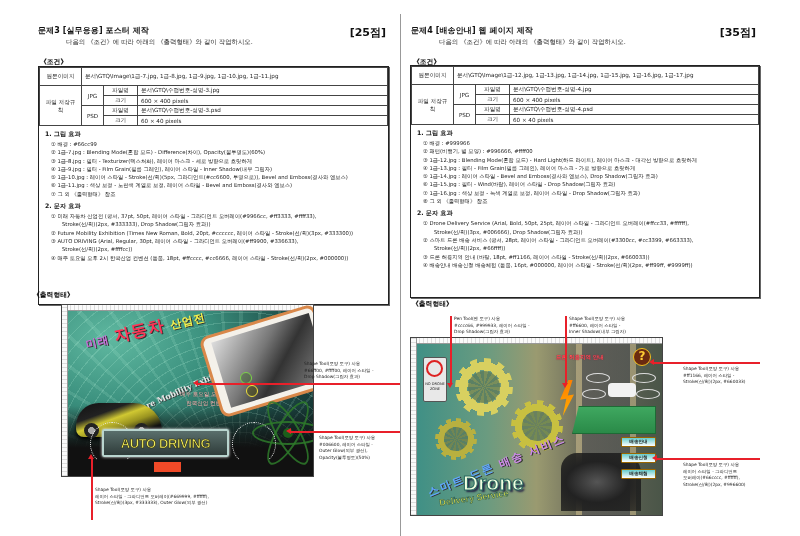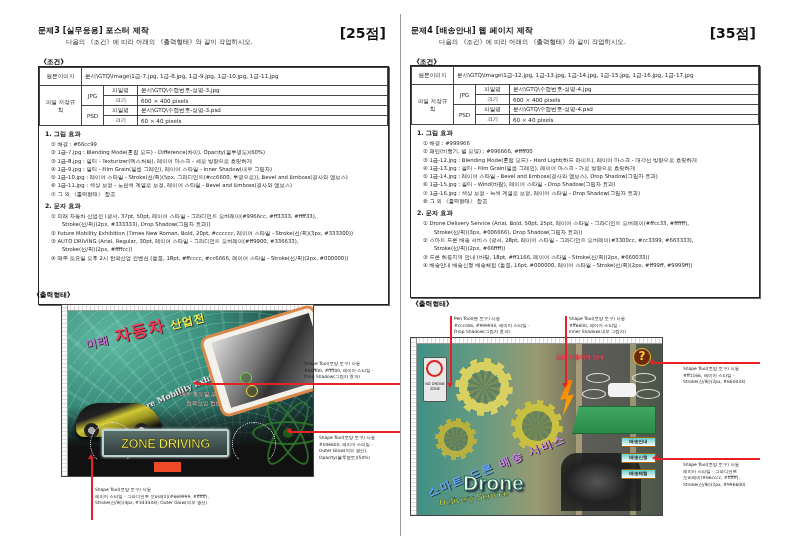--- a/index.html
+++ b/index.html
@@ -7,21 +7,21 @@
   body { font-family: "DejaVu Sans", sans-serif; color: #111; position: relative; }
 
   .page { position: absolute; top: 0; width: 400px; height: 408px; }
   .page.left { left: 0; }
   .page.right { left: 400px; }
   .divider { position: absolute; left: 400px; top: 14px; width: 1px; height: 522px; background: #999; }
 
   .title-row { position: absolute; top: 25px; left: 38px; right: 14px; display: flex; justify-content: space-between; }
   .page.right .title-row { left: 11px; right: 44px; }
   .q-title { font-size: 8px; font-weight: bold; letter-spacing: 0.1px; }
-  .q-score { font-size: 14px; font-weight: bold; }
+  .q-score { font-size: 11px; font-weight: bold; }
   .instr { position: absolute; top: 38px; left: 38px; font-size: 6.4px; color: #222; padding-left: 28px; }
   .page.right .instr { left: 11px; }
 
   .cond-label { position: absolute; top: 57px; left: 40px; font-size: 6.8px; font-weight: bold; }
   .page.right .cond-label { left: 13px; }
 
   .cond-box { position: absolute; top: 66px; left: 38px; width: 351px; height: 239px; border: 1.2px solid #222; box-shadow: 1px 1px 0 #666; }
   .page.right .cond-box { left: 10px; width: 350px; height: 233px; top: 65px; }
 
   table.spec { border-collapse: collapse; width: 100%; font-size: 5.6px; color: #222; }
@@ -186,21 +186,21 @@
     </div>
     <div class="atom">
       <div></div>
       <div style="transform:rotate(60deg)"></div>
       <div style="transform:rotate(-60deg)"></div>
       <div class="nuc"></div>
     </div>
     <div class="gauge" style="left:28px; top:117px;"></div>
     <div class="gauge" style="left:170px; top:117px;"></div>
     <div class="auto-box">
-      <div class="auto-txt">ZONE DRIVING</div>
+      <div class="auto-txt">AUTO DRIVING</div>
     </div>
     <div class="readout"></div>
   </div>
 
   <div class="arrow-h left-head" style="left:197px; top:383px; width:203px;"></div>
   <div class="note" style="left:304px; top:361px;">
     <div>Shape Tool(모양 도구) 사용</div>
       <div>#66ff00, #ffff00, 레이어 스타일 -</div>
       <div>Drop Shadow(그림자 효과)</div>
   </div>

